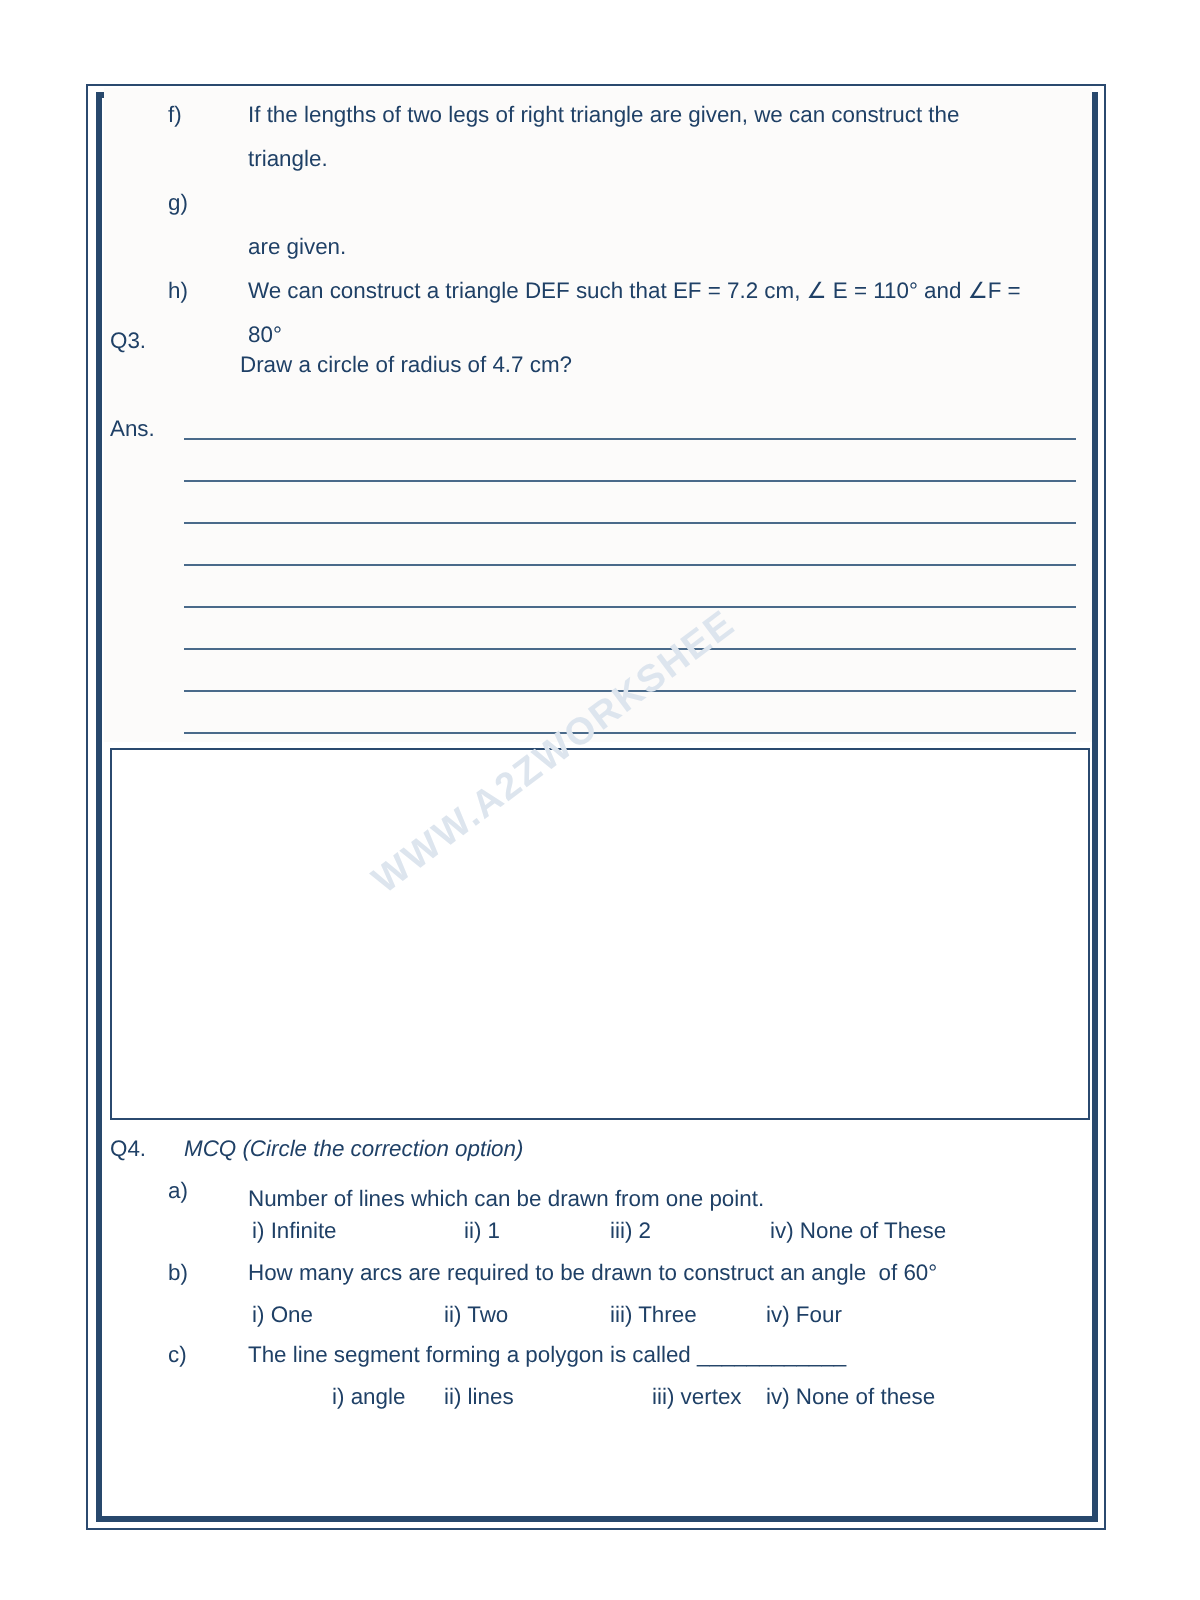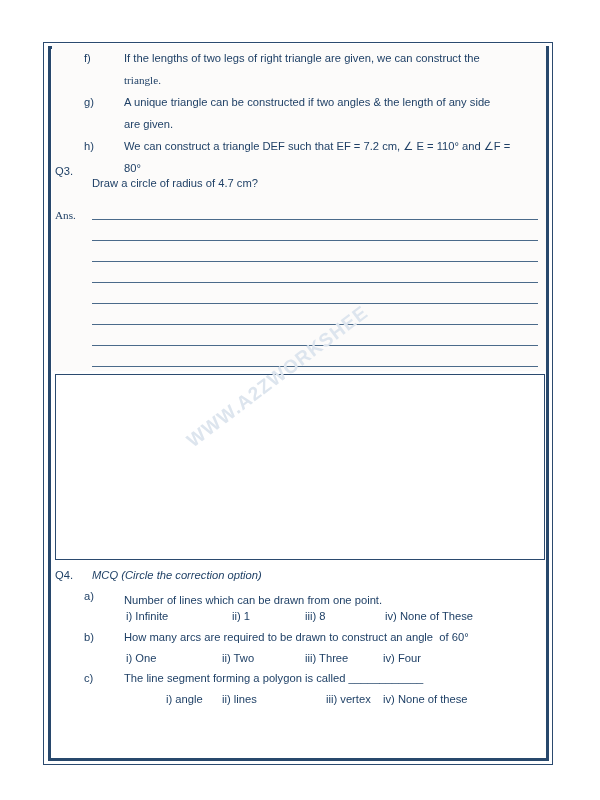--- a/index.html
+++ b/index.html
@@ -124,34 +124,33 @@
 <div id="sheet">
   <div id="sheet-inner"></div>
 </div>
 
 <div id="content">
 
   <div class="tint"></div>
 
   <div class="txt marker stmt-label" style="top:51px;">f)</div>
   <div class="txt stmt-body" style="top:51px;">If the lengths of two legs of right triangle are given, we can construct the</div>
-  <div class="txt stmt-cont" style="top:73px;font-family:Liberation Serif, serif;">triangle.</div>
+  <div class="txt stmt-cont" style="top:73px;">triangle.</div>
 
   <div class="txt marker stmt-label" style="top:95px;">g)</div>
-  <div class="txt stmt-body" style="top:95px;">A unique triangle can be constructed if two angles &amp; the length of any side</div>
   <div class="txt stmt-cont" style="top:117px;">are given.</div>
 
   <div class="txt marker stmt-label" style="top:139px;">h)</div>
   <div class="txt stmt-body" style="top:139px;">We can construct a triangle DEF such that EF = 7.2 cm, ∠ E = 110° and ∠F =</div>
   <div class="txt stmt-cont" style="top:161px;">80°</div>
 
   <div class="txt qnum" style="top:164px;">Q3.</div>
-  <div class="txt qtext" style="top:176px;">Draw a circle of radius of 4.7 cm?</div>
+  <div class="txt qtext" style="top:176px;margin-left:28px;">Draw a circle of radius of 4.7 cm?</div>
 
-  <div class="txt qnum" style="top:208px;font-family:Liberation Serif, serif;">Ans.</div>
+  <div class="txt qnum" style="top:208px;">Ans.</div>
 
   <div class="ans-line" style="top:219px;"></div>
   <div class="ans-line" style="top:240px;"></div>
   <div class="ans-line" style="top:261px;"></div>
   <div class="ans-line" style="top:282px;"></div>
   <div class="ans-line" style="top:303px;"></div>
   <div class="ans-line" style="top:324px;"></div>
   <div class="ans-line" style="top:345px;"></div>
   <div class="ans-line" style="top:366px;"></div>
 
@@ -159,21 +158,21 @@
 
   <div class="watermark">WWW.A2ZWORKSHEE</div>
 
   <div class="txt qnum" style="top:568px;">Q4.</div>
   <div class="txt qtext" style="top:568px;font-style:italic;">MCQ (Circle the correction option)</div>
 
   <div class="txt marker mcq-label" style="top:589px;">a)</div>
   <div class="txt mcq-q" style="top:593px;">Number of lines which can be drawn from one point.</div>
   <div class="opt" style="left:126px; top:609px;">i) Infinite</div>
   <div class="opt" style="left:232px; top:609px;">ii) 1</div>
-  <div class="opt" style="left:305px; top:609px;">iii) 8</div>
+  <div class="opt" style="left:305px; top:609px;">iii) 2</div>
   <div class="opt" style="left:385px; top:609px;">iv) None of These</div>
 
   <div class="txt marker mcq-label" style="top:630px;">b)</div>
   <div class="txt mcq-q" style="top:630px;">How many arcs are required to be drawn to construct an angle  of 60°</div>
   <div class="opt" style="left:126px; top:651px;text-align:right;">i) One</div>
   <div class="opt" style="left:222px; top:651px;">ii) Two</div>
   <div class="opt" style="left:305px; top:651px;">iii) Three</div>
   <div class="opt" style="left:383px; top:651px;">iv) Four</div>
 
   <div class="txt marker mcq-label" style="top:671px;">c)</div>

